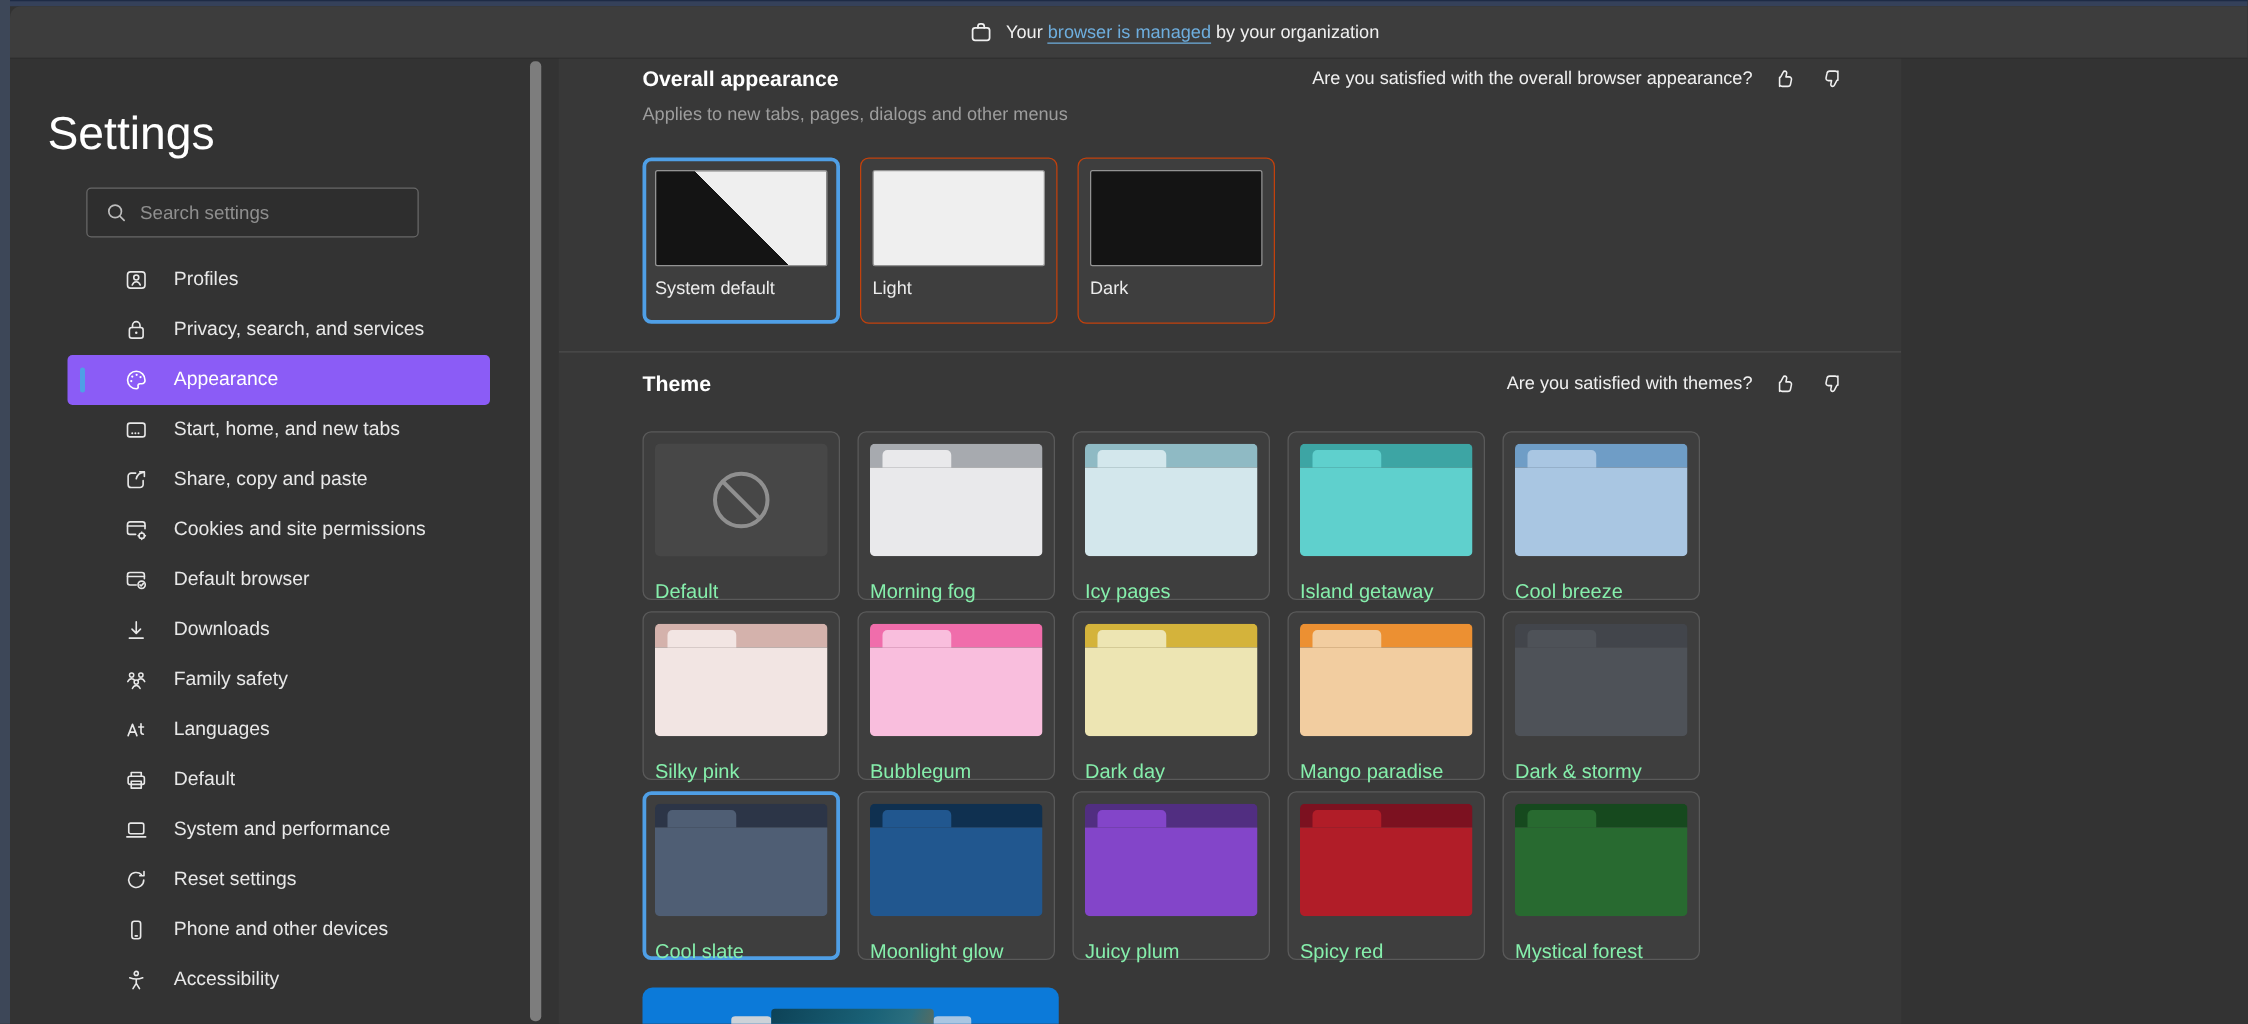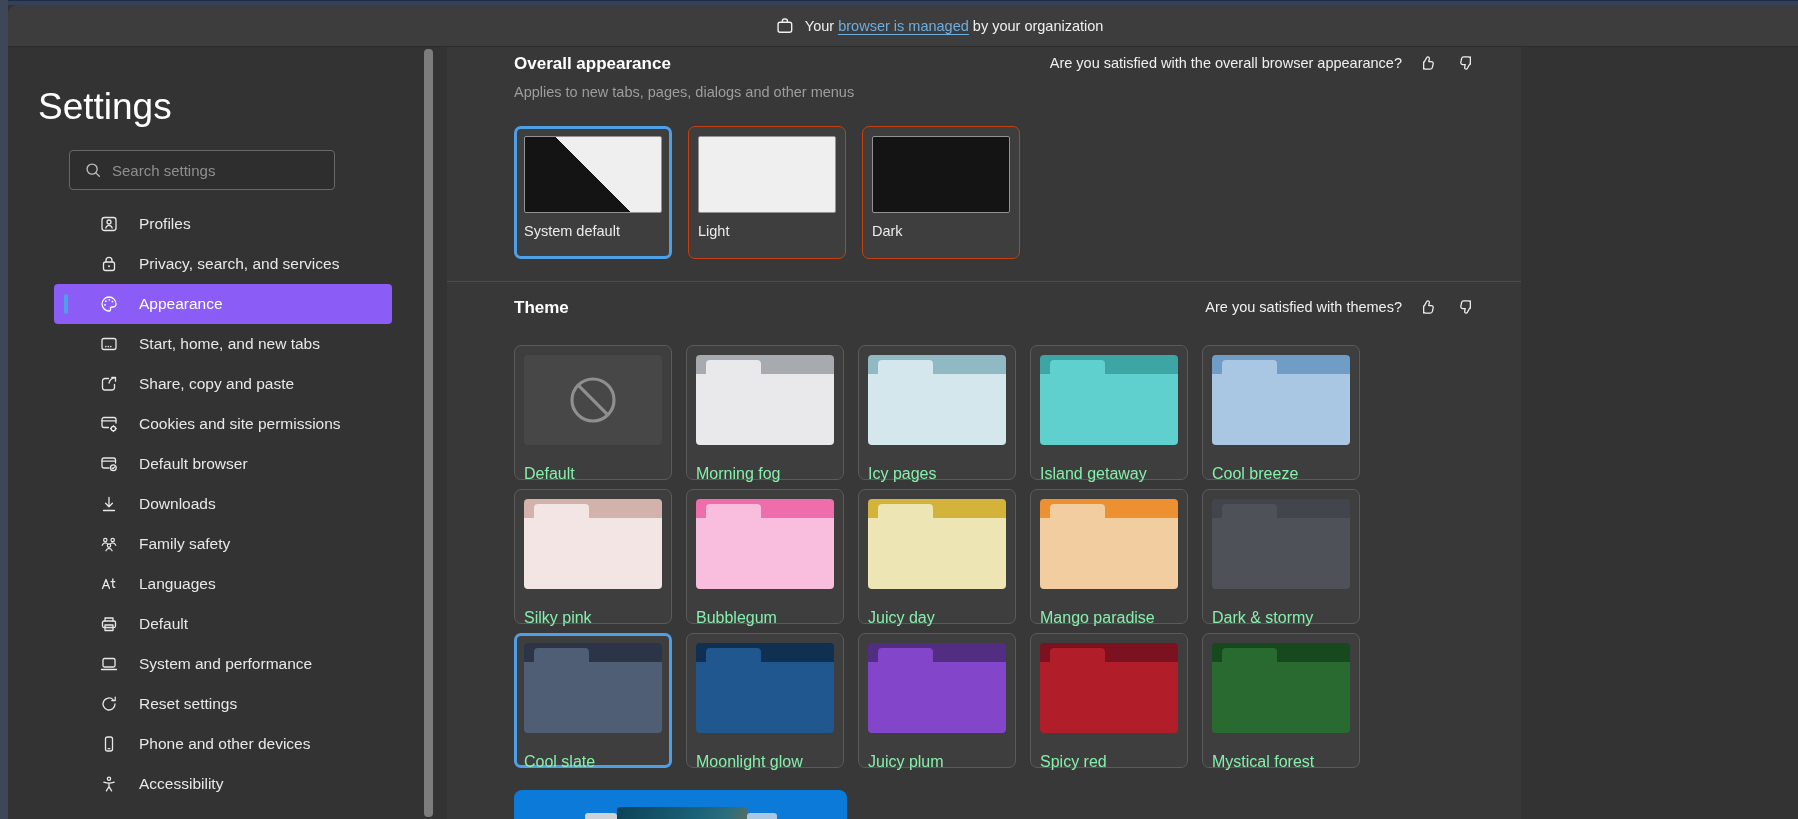--- a/index.html
+++ b/index.html
@@ -418,21 +418,21 @@
             </div>
           <div class="theme-label">Bubblegum</div>
         </div>
 
         <div class="theme-card">
           <div class="theme-preview" style="--bar: #d4b33b; --body: #ede5b3;">
               <div class="tp-bar"></div>
               <div class="tp-tab"></div>
               <div class="tp-body"></div>
             </div>
-          <div class="theme-label">Juicy day</div>
+          <div class="theme-label">Dark day</div>
         </div>
 
         <div class="theme-card">
           <div class="theme-preview" style="--bar: #ec9032; --body: #f2cda0;">
               <div class="tp-bar"></div>
               <div class="tp-tab"></div>
               <div class="tp-body"></div>
             </div>
           <div class="theme-label">Mango paradise</div>
         </div>

